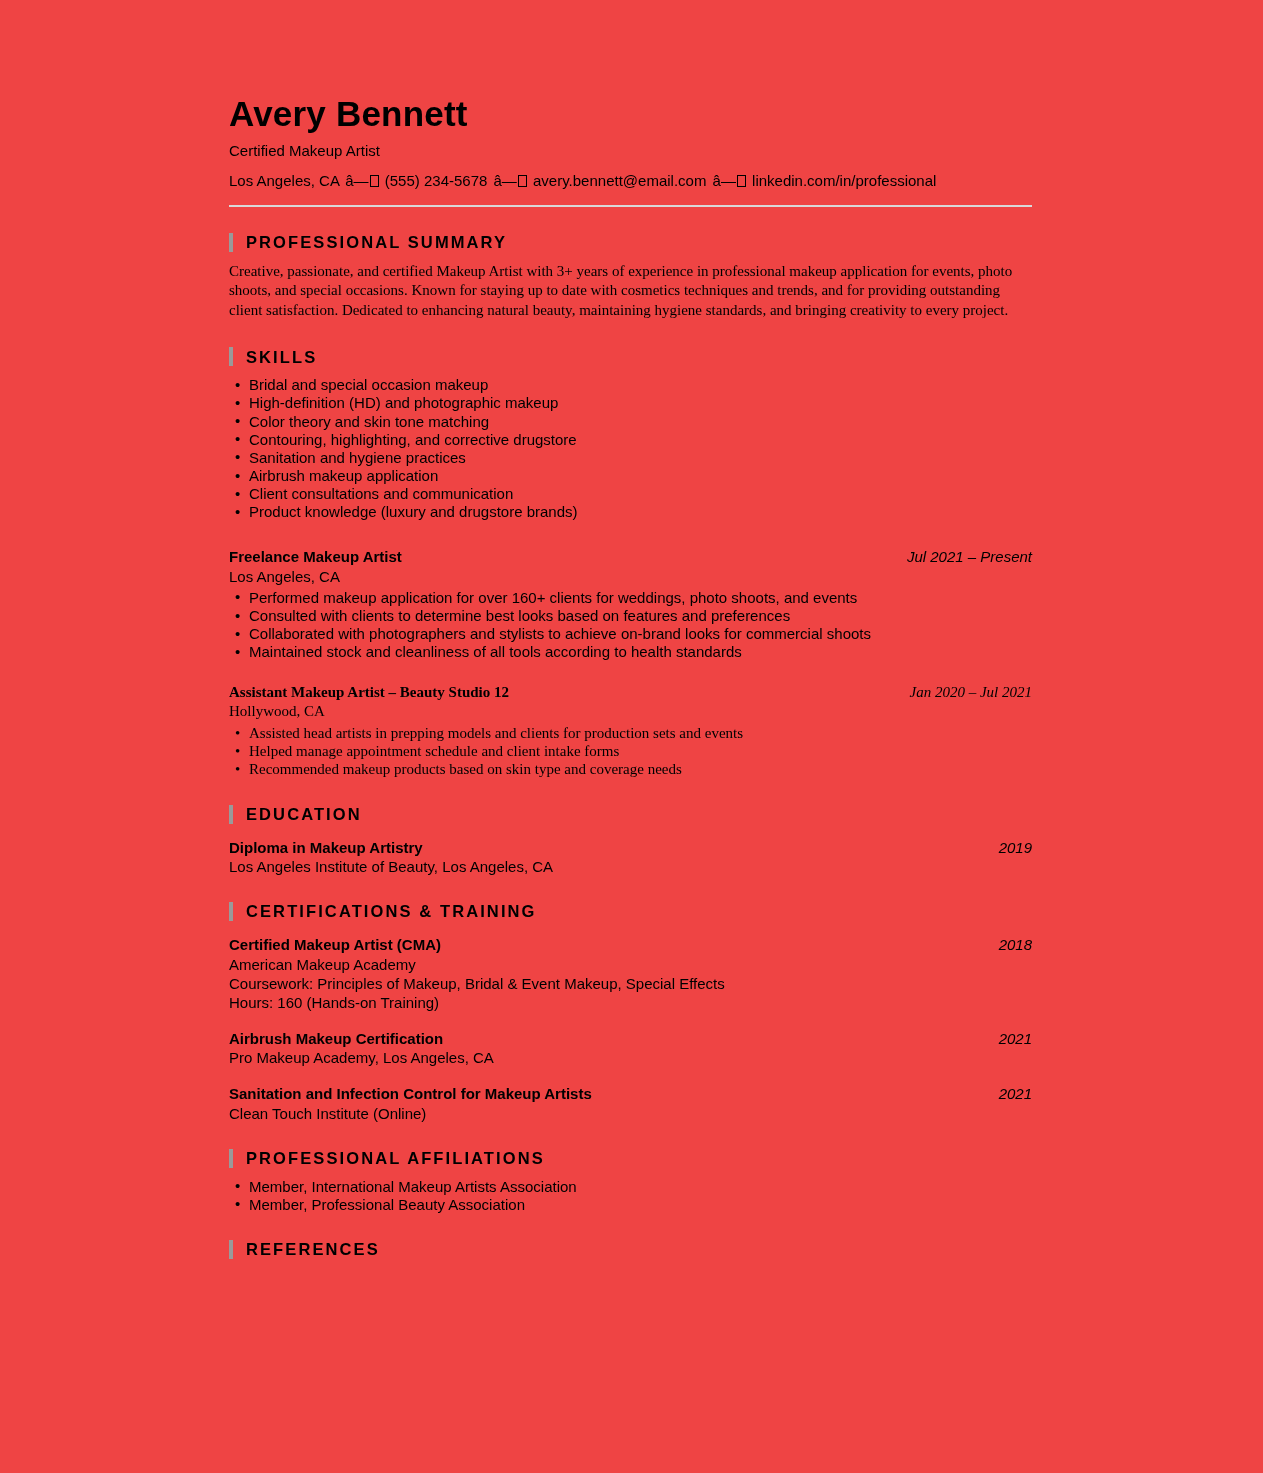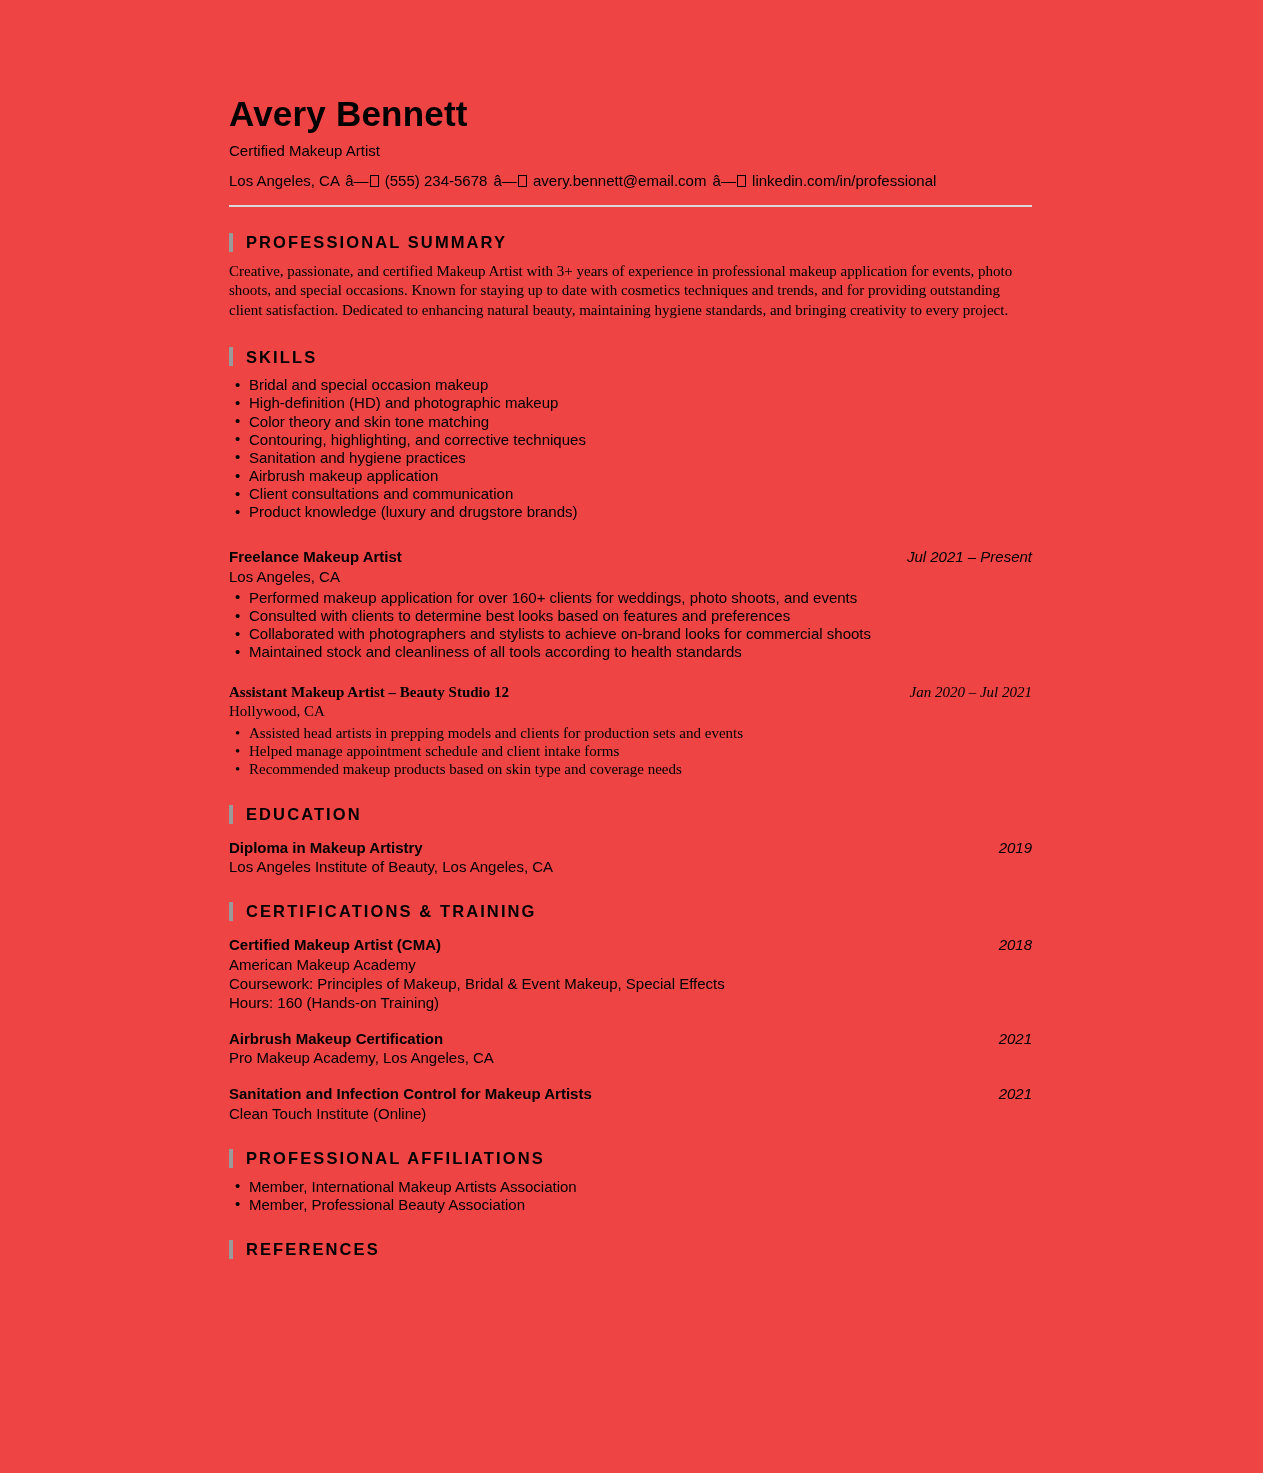--- a/index.html
+++ b/index.html
@@ -215,21 +215,21 @@
 
     <div class="section">
       <div class="section-head">
         <span class="accent-bar"></span>
         <span class="section-title">SKILLS</span>
       </div>
       <ul class="bullets">
         <li>Bridal and special occasion makeup</li>
         <li>High-definition (HD) and photographic makeup</li>
         <li>Color theory and skin tone matching</li>
-        <li>Contouring, highlighting, and corrective techniques</li>
+        <li>Contouring, highlighting, and corrective drugstore</li>
         <li>Sanitation and hygiene practices</li>
         <li>Airbrush makeup application</li>
         <li>Client consultations and communication</li>
         <li>Product knowledge (luxury and drugstore brands)</li>
       </ul>
     </div>
 
     <div class="section">
 
       <div class="entry exp-entry">

